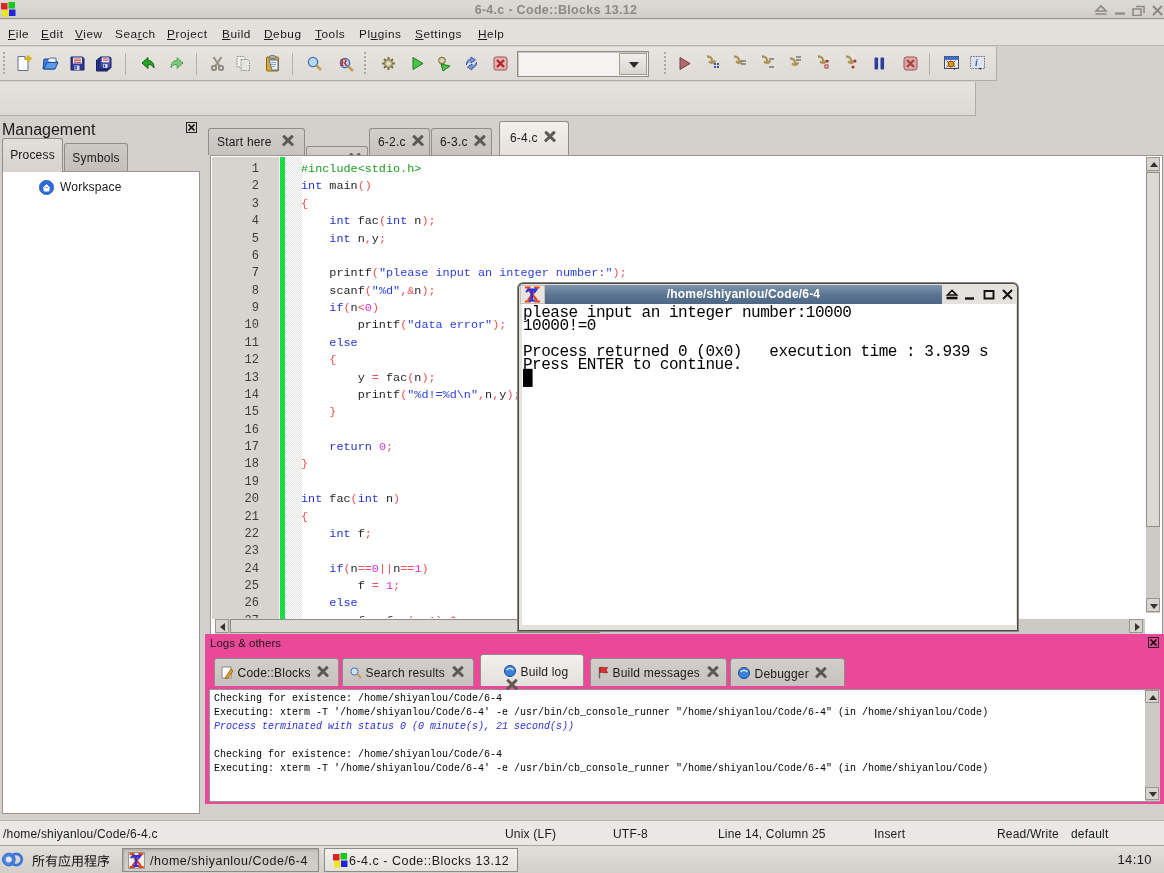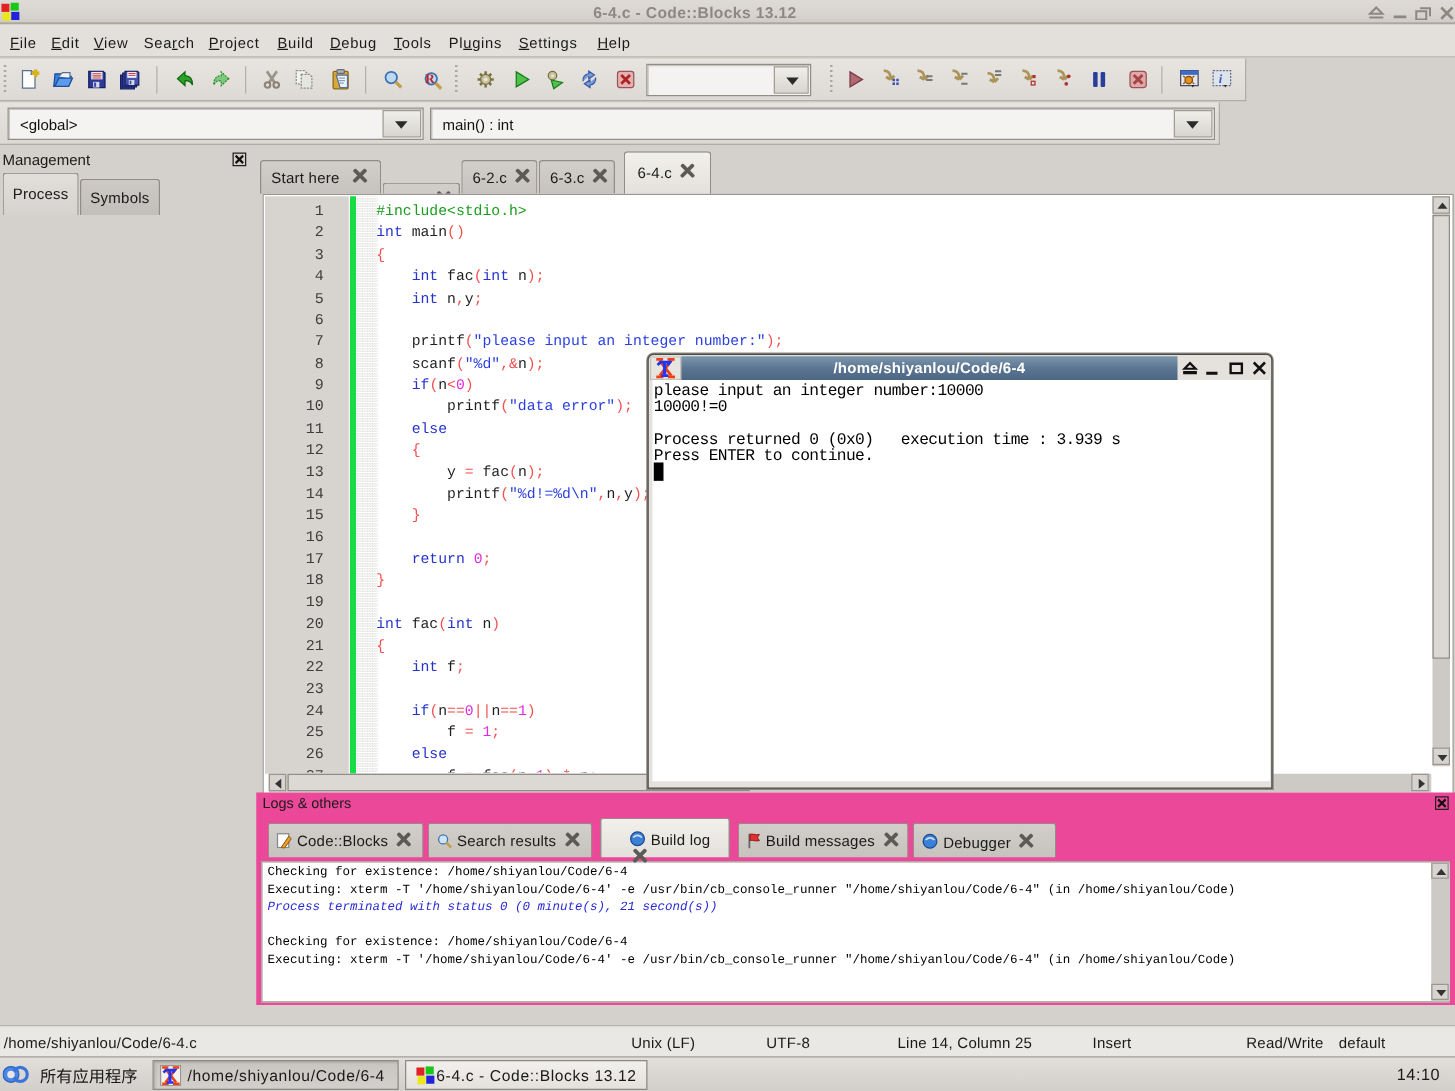--- a/index.html
+++ b/index.html
@@ -60,21 +60,21 @@
 .lt-blue{color:#2b2bd6;font-style:italic}
 
 #statusbar{left:0;top:820px;width:1164px;height:25px;background:#eae8e4;border-top:1px solid #b8b4ae;font-size:12px;letter-spacing:0.2px}
 #statusbar div{position:absolute;top:6px}
 
 #taskbar{left:0;top:845px;width:1164px;height:28px;background:linear-gradient(#e2dfda,#d2cec9);border-top:1px solid #a8a49e}
 .tbtn{position:absolute;top:2px;height:24px;border:1px solid #8e8a84;font-size:12.5px;letter-spacing:0.3px}
 
 #term{left:518px;top:283px;width:500px;height:348px;background:#e5e2de;border:1px solid #4a4a48;border-radius:5px 5px 0 0;box-shadow:0 0 0 1px #8a8680;z-index:10}
 #term-title{position:absolute;left:26px;top:1px;width:397px;height:19px;background:linear-gradient(#7e96ac,#597390 55%,#4d6684);color:#fff;font-weight:bold;font-size:12px;letter-spacing:0.2px;text-align:center;line-height:19px}
-#term-body{position:absolute;left:3px;top:20px;width:494px;height:321px;background:#fff;font-family:"Liberation Mono",monospace;font-size:13px;letter-spacing:-0.48px;line-height:12.9px;white-space:pre;color:#000;padding:3px 0 0 1px}
+#term-body{position:absolute;left:3px;top:20px;width:494px;height:321px;background:#fff;font-family:"Liberation Mono",monospace;font-size:16px;letter-spacing:-0.48px;line-height:12.9px;white-space:pre;color:#000;padding:3px 0 0 1px}
 </style></head>
 <body>
 <div class="abs" id="titlebar">
  <svg class="abs" style="left:1px;top:2px" width="15" height="15" viewBox="0 0 15 15">
   <rect x="0" y="1" width="6.5" height="6.5" fill="#e02222"></rect>
       <rect x="7.5" y="0" width="6.5" height="6.5" fill="#18c818"></rect>
   <rect x="1" y="8" width="6.5" height="6.5" fill="#e8e81a"></rect>
       <rect x="8" y="7.5" width="6.5" height="6.5" fill="#2222dd"></rect>
  </svg>
  <div class="abs" id="title-text">6-4.c - Code::Blocks 13.12</div>
@@ -248,39 +248,39 @@
         <text x="6" y="11" font-size="10" font-style="italic" font-weight="bold" fill="#3a5ac0" font-family="Liberation Serif">i</text>
         <path d="M10 13 l2.5 0 l-1.25 2 Z" fill="#222"></path>
       </svg>
  <div class="combo" style="left:517px;top:4px;width:132px">
         <span class="cbtn" style="width:28px"></span>
       </div>
 </div>
   </div>
 <div class="abs" id="comborow">
     <div id="combostrip">
- <div class="combo" style="left:6px;width:333px">
-        <span class="ctext">&lt;global&gt;</span>
-        <span class="cbtn"></span>
-      </div>
- <div class="combo" style="left:344px;width:628px">
-        <span class="ctext">main() : int</span>
-        <span class="cbtn"></span>
-      </div>
 </div>
   </div>
 <div class="abs" id="mgmt">
- <div id="mgmt-hdr" style="position:absolute;left:2px;top:3px;font-size:12px">Management</div>
+ <div id="mgmt-hdr" style="position:absolute;left:2px;top:3px;font-size:16px">Management</div>
  <div id="mgmt-close">
       <svg width="9" height="9" viewBox="0 0 9 9" style="position:absolute;left:0px;top:0px">
         <path d="M1.5 1.5 L7.5 7.5 M7.5 1.5 L1.5 7.5" stroke="#111" stroke-width="1.7"></path>
       </svg>
     </div>
  <div class="ltab" style="left:2px;top:20px;width:61px;height:34px;background:linear-gradient(#e2dfda,#d6d3ce);border:1px solid #918d86;border-bottom:none;border-radius:3px 3px 0 0;z-index:2;padding-top:9px;text-align:center">Process</div>
  <div class="ltab" style="left:64px;top:25px;width:64px;height:29px;background:linear-gradient(#cdcac5,#c2bfba);border:1px solid #918d86;border-bottom:none;border-radius:3px 3px 0 0;padding-top:7px;text-align:center">Symbols</div>
+ <div id="mgmt-white">
+   <svg style="position:absolute;left:36px;top:8px" width="15" height="15" viewBox="0 0 15 15">
+        <circle cx="7.5" cy="7.5" r="7" fill="#2a6ae0" stroke="#1a3a80"></circle>
+        <circle cx="7.5" cy="7.5" r="7" fill="none" stroke="#6aa0f0" stroke-width="1" opacity="0.6"></circle>
+        <path d="M4 8 L7.5 4.5 L11 8 M5 7.5 V11 H10 V7.5" fill="#fff" stroke="#fff" stroke-width="1"></path>
+      </svg>
+   <div style="position:absolute;left:57px;top:8px;font-size:12px;letter-spacing:0.2px">Workspace</div>
+ </div>
 </div>
 <div class="abs" id="editor-outer">
  <div class="etab" style="left:0px;top:10px;width:97px;height:27px;padding:6px 0 0 8px">Start here &nbsp;<span class="xico"></span></div>
  <div class="etab" style="left:98px;top:28px;width:62px;height:27px;padding:6px 0 0 8px">6-1.c <span class="xico"></span></div>
  <div class="etab" style="left:161px;top:10px;width:61px;height:27px;padding:6px 0 0 8px">6-2.c <span class="xico"></span></div>
  <div class="etab" style="left:223px;top:10px;width:61px;height:27px;padding:6px 0 0 8px">6-3.c <span class="xico"></span></div>
  <div class="etab active" style="left:291px;top:3px;width:70px;height:34px;padding:9px 0 0 10px">6-4.c <span class="xico"></span></div>
  <div id="editor-frame">
   <div id="gutter"></div>
   <div id="greenbar"></div>

